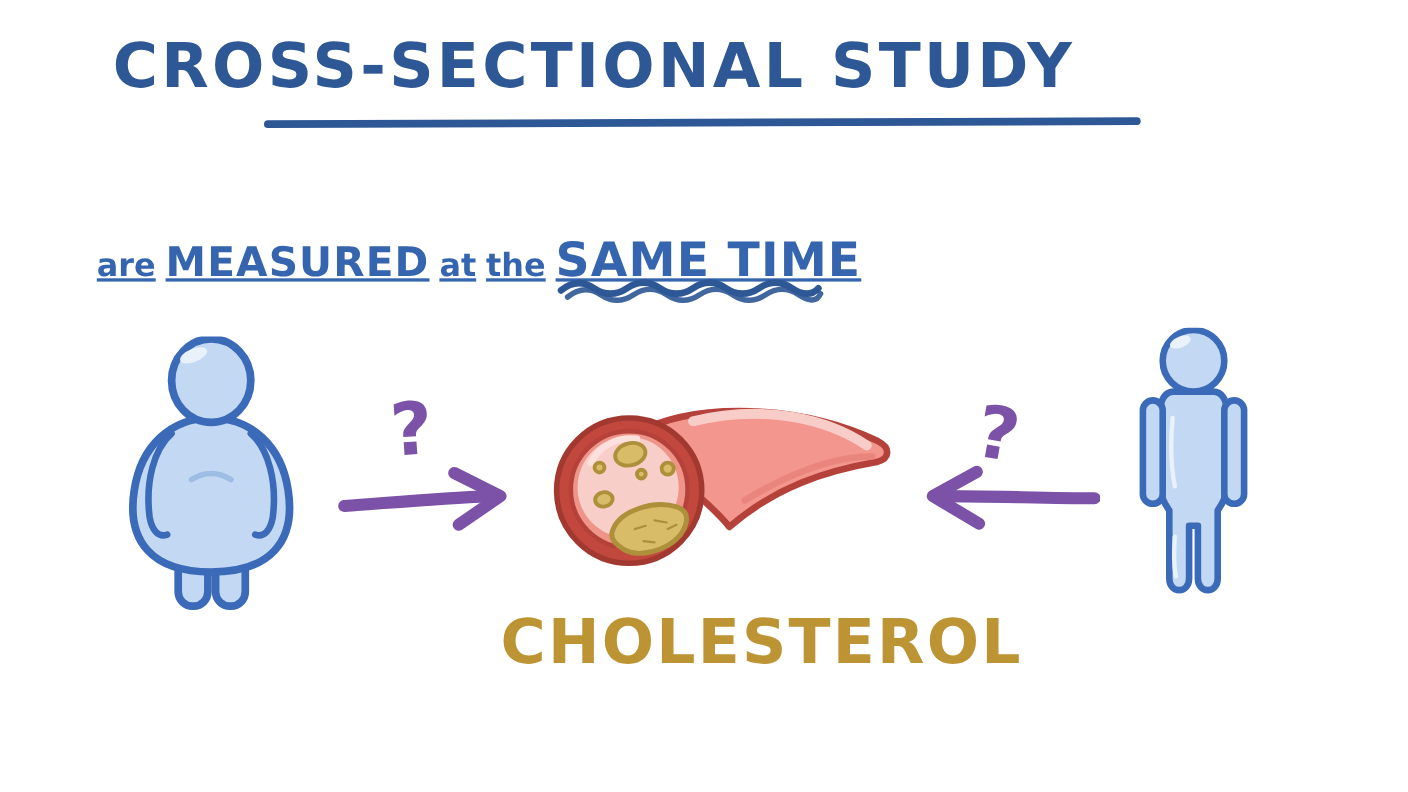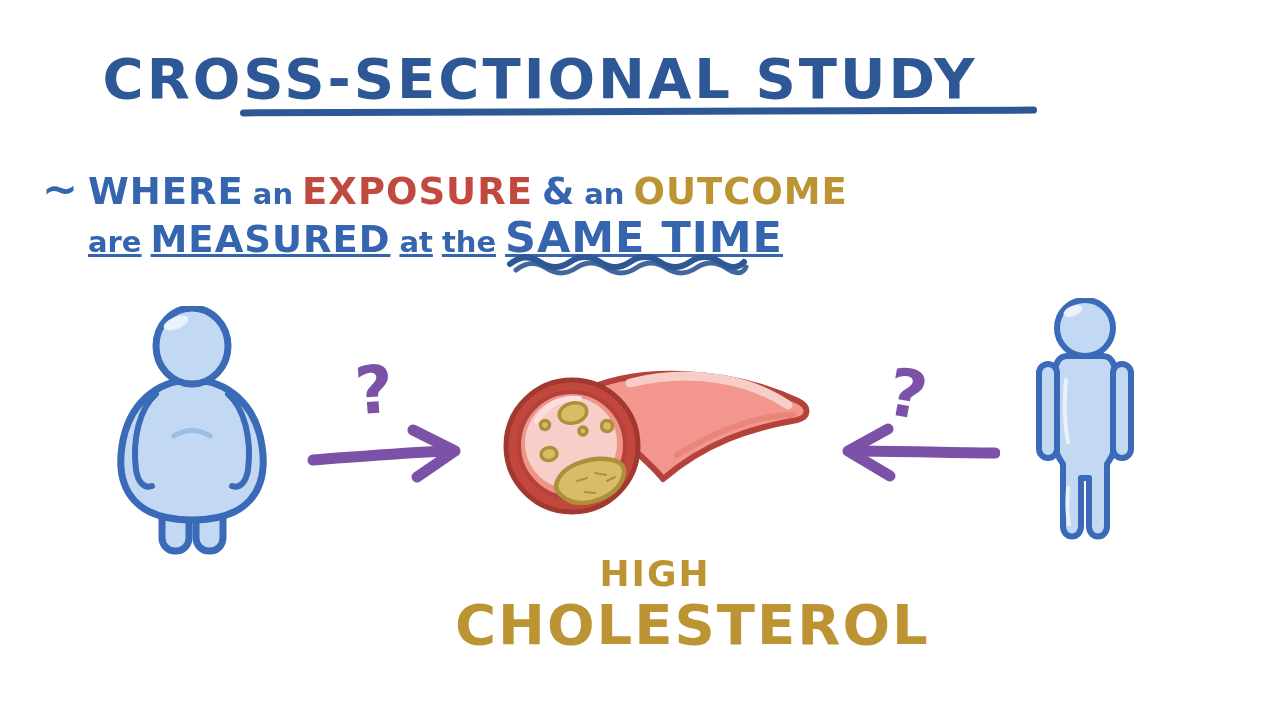--- a/index.html
+++ b/index.html
@@ -3,21 +3,21 @@
 <meta charset="utf-8">
 <style>
   html,body{margin:0;padding:0;background:#fff;}
   .canvas{
     position:relative;width:1280px;height:720px;background:#ffffff;overflow:hidden;
     font-family:"DejaVu Sans","Liberation Sans",sans-serif;font-weight:bold;
   }
   
   .title{
     position:absolute;top:28px;left:0;width:1080px;text-align:center;
-    font-size:56px;letter-spacing:3px;color:#2d5795;margin-top:18px;
+    font-size:56px;letter-spacing:3px;color:#2d5795;
   }
   .title-underline{
     position:absolute;left:240px;top:108px;width:797px;height:7px;
     background:#2d5795;border-radius:4px;transform:rotate(-0.2deg);
   }
   
   .sub-line{position:absolute;white-space:nowrap;color:#3465ae;font-size:37px;letter-spacing:1px;}
   .sub-line1{left:42px;top:164px;}
   .sub-line2{left:88px;top:212px;text-decoration:underline;}
   .sub-line .sm{font-size:29px;letter-spacing:0;}
@@ -53,23 +53,20 @@
   .arrow-right{left:830px;top:422px;}
 </style>
 </head>
 <body>
 
 <div class="canvas">
 
   <div class="title">CROSS-SECTIONAL STUDY</div>
   <div class="title-underline"></div>
 
-  <div class="sub-line sub-line1">
-    <span class="big">~</span><span>WHERE</span><span class="sm">an</span><span class="red">EXPOSURE</span><span>&amp;</span><span class="sm">an</span><span class="gold">OUTCOME</span>
-  </div>
 
   <div class="sub-line sub-line2">
     <span class="sm">are</span><span>MEASURED</span><span class="sm">at</span><span class="sm">the</span><span class="big">SAME TIME</span>
   </div>
 
   <svg class="wavy" width="244" height="30" viewBox="0 0 244 30">
     <path d="M4,16 Q19,4 34,14 T64,14 T94,14 T124,14 T154,14 T184,14 T214,14 T238,14" fill="none" stroke="#2d5795" stroke-width="6" stroke-linecap="round"></path>
     <path d="M10,22 Q25,10 40,20 T70,20 T100,20 T130,20 T160,20 T190,20 T220,20 T240,19" fill="none" stroke="#2d5795" stroke-width="5" stroke-linecap="round" opacity="0.9"></path>
   </svg>
 
@@ -104,21 +101,20 @@
       <ellipse cx="78" cy="58" rx="14" ry="10" transform="rotate(-15 78 58)"></ellipse>
       <circle cx="50" cy="70" r="4.5"></circle>
       <circle cx="88" cy="76" r="4"></circle>
       <circle cx="112" cy="71" r="5.5"></circle>
       <ellipse cx="54" cy="99" rx="8" ry="6.5" transform="rotate(-10 54 99)"></ellipse>
     </g>
     <path d="M62,127 C68,110 98,99 121,106 C132,110 131,121 123,132 C111,146 86,152 73,145 C64,140 59,134 62,127 Z" fill="#d9bc67" stroke="#ae8f3a" stroke-width="4.5" stroke-linejoin="round"></path>
     <path d="M82,126 l10,-3 M100,118 l11,2 M90,137 l10,1 M112,126 l8,-4" fill="none" stroke="#ae8f3a" stroke-width="2" stroke-linecap="round"></path>
   </svg>
   <div class="outcome-label">
-    <div class="l1">HIGH</div>
     <div class="l2">CHOLESTEROL</div>
   </div>
 
   <div class="qmark qmark-right">?</div>
   <svg class="arrow arrow-right" width="170" height="62" viewBox="0 0 170 62">
     <path d="M165,31 C125,31 70,29 25,29" fill="none" stroke="#7c52a8" stroke-width="11" stroke-linecap="round"></path>
     <path d="M58,7 L18,29 L60,54" fill="none" stroke="#7c52a8" stroke-width="11" stroke-linecap="round" stroke-linejoin="round"></path>
   </svg>
 
   <svg class="fig fig-right" width="100" height="250" viewBox="0 0 100 250">

